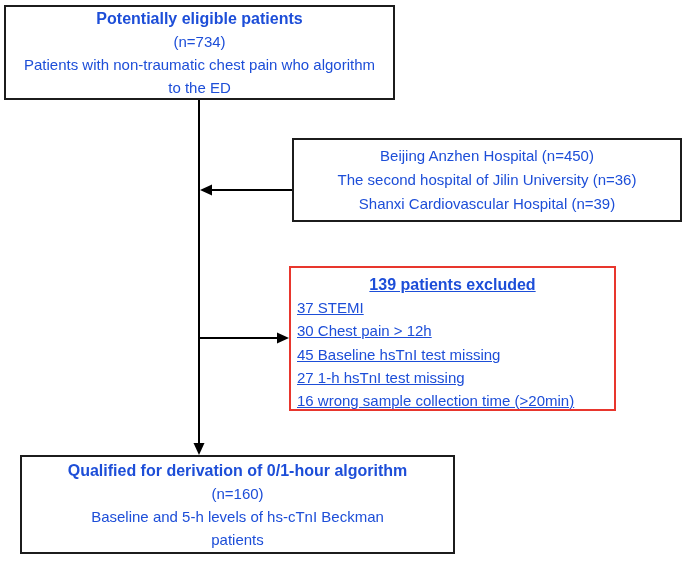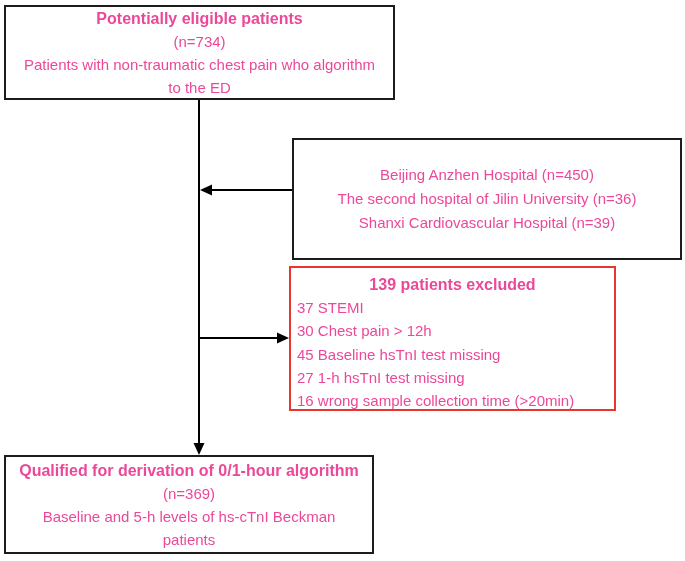--- a/index.html
+++ b/index.html
@@ -6,21 +6,21 @@
     margin: 0;
     padding: 0;
     background: #ffffff;
   }
   .canvas {
     position: relative;
     width: 685px;
     height: 561px;
     background: #ffffff;
     font-family: "Liberation Sans", sans-serif;
-    color: #ec4899;
+    color: #1d4ed8;
     overflow: hidden;
   }
   .flow-box {
     position: absolute;
     box-sizing: border-box;
     border: 2px solid #1c1c1c;
     background: #ffffff;
     display: flex;
     flex-direction: column;
     justify-content: center;
@@ -28,32 +28,33 @@
     text-align: center;
     font-size: 15px;
     line-height: 23px;
   }
   .flow-box .box-title {
     font-weight: bold;
     font-size: 16px;
     white-space: nowrap;
   }
   #box-eligible   { left: 4px;   top: 5px;   width: 391px; height: 95px; }
-  #box-hospitals  { left: 292px; top: 138px; width: 390px; height: 122px; line-height: 24px; }
+  #box-hospitals  { left: 292px; top: 138px; width: 390px; height: 84px; line-height: 24px; }
   #box-excluded   {
     left: 289px; top: 266px; width: 327px; height: 145px;
     border-color: #e8362d;
     justify-content: flex-start;
     align-items: stretch;
     text-align: left;
     padding: 5px 6px 4px 6px;
     line-height: 23.2px;
+    text-decoration: underline;
   }
   #box-excluded .box-title { text-align: center; white-space: normal; }
-  #box-qualified  { left: 4px;  top: 455px; width: 370px; height: 99px; }
+  #box-qualified  { left: 20px;  top: 455px; width: 435px; height: 99px; }
   .arrow-layer {
     position: absolute;
     left: 0; top: 0;
     width: 685px; height: 561px;
     pointer-events: none;
   }
 </style>
 </head>
 <body>
 
@@ -91,18 +92,18 @@
     <div class="box-title">139 patients excluded</div>
     <div>37 STEMI</div>
     <div>30 Chest pain &gt; 12h</div>
     <div>45 Baseline hsTnI test missing</div>
     <div>27 1-h hsTnI test missing</div>
     <div>16 wrong sample collection time (&gt;20min)</div>
   </div>
 
   <div class="flow-box" id="box-qualified">
     <div class="box-title">Qualified for derivation of 0/1-hour algorithm</div>
-    <div>(n=369)</div>
+    <div>(n=160)</div>
     <div>Baseline and 5-h levels of hs-cTnI Beckman</div>
     <div>patients</div>
   </div>
 
 </div>
 
 </body></html>

